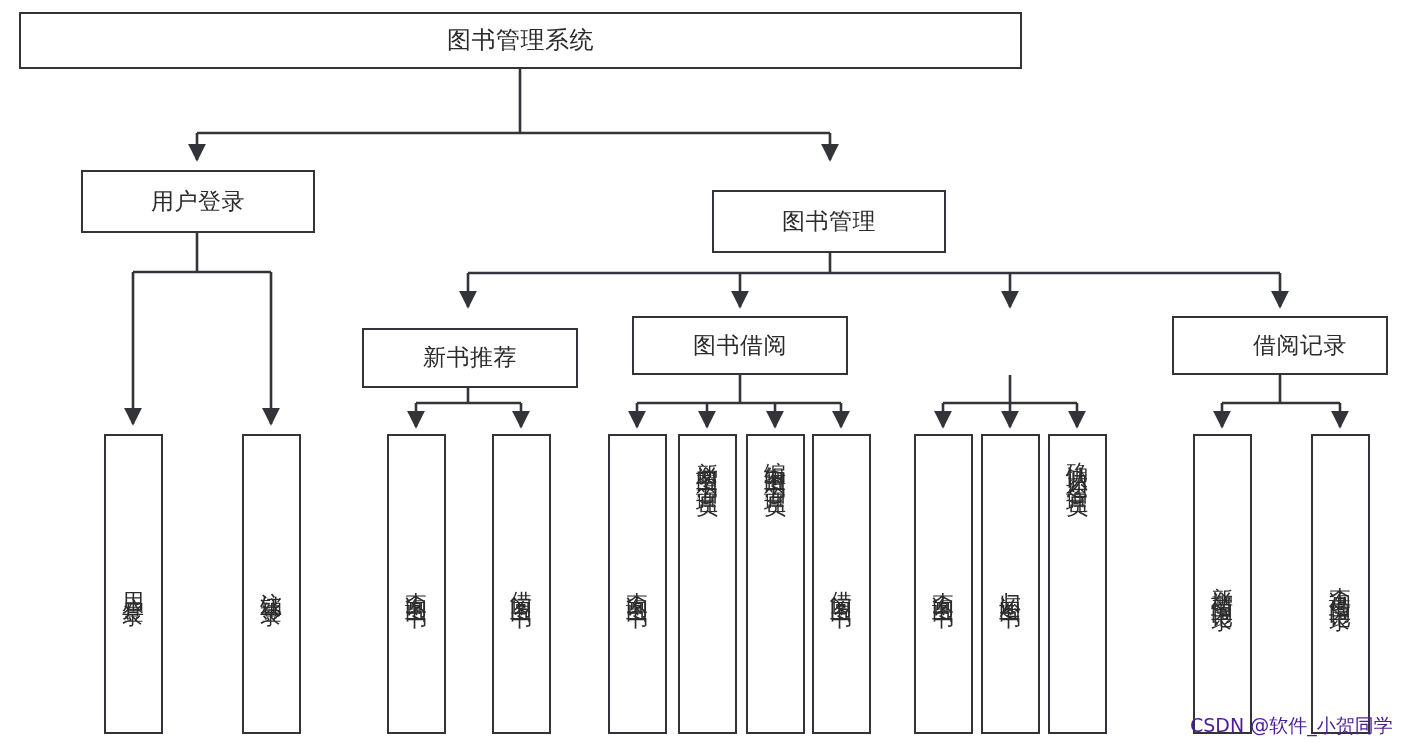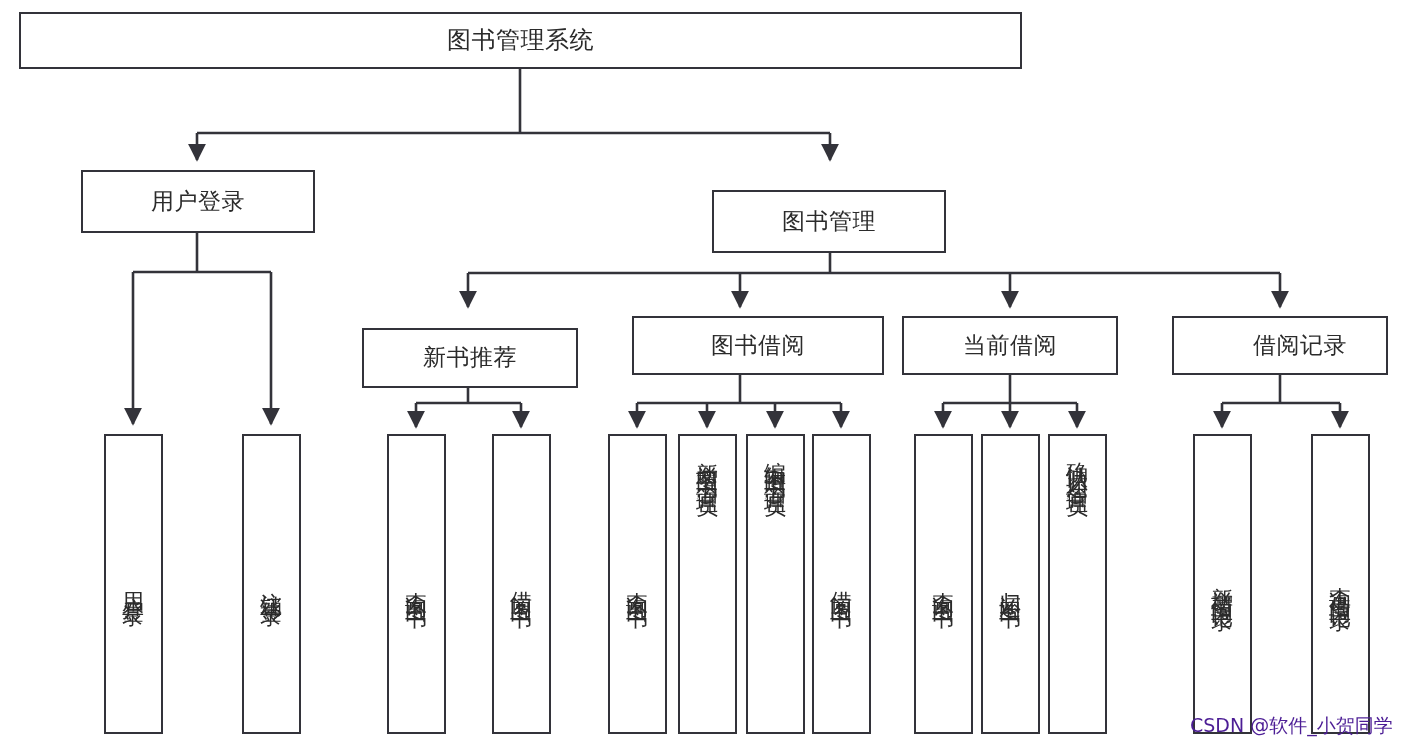--- a/index.html
+++ b/index.html
@@ -144,27 +144,24 @@
   </div>
 
   <div class="node horiz" style="left:712px; top:170px; width:234px; height:63px;margin-top:20px;">
     <span class="label">图书管理</span>
   </div>
 
   <div class="node horiz" style="left:362px; top:316px; width:216px; height:60px;margin-top:12px;">
     <span class="label">新书推荐</span>
   </div>
 
-  <div class="node horiz" style="left:632px; top:316px; width:252px; height:59px;">
+  <div class="node horiz" style="left:632px; top:316px; width:216px; height:59px;">
     <span class="label">图书借阅</span>
   </div>
 
-  <div class="node horiz" style="left:902px; top:316px; width:216px; height:59px;">
-    <span class="label">当前借阅</span>
-  </div>
 
   <div class="node horiz" style="left:1172px; top:316px; width:216px; height:59px;padding-left:40px;">
     <span class="label">借阅记录</span>
   </div>
 
   <div class="node vert centered" style="left:104px; top:434px; width:59px; height:300px;">
     <span class="label">用户登录</span>
   </div>
 
   <div class="node vert centered" style="left:242px; top:434px; width:59px; height:300px;">

